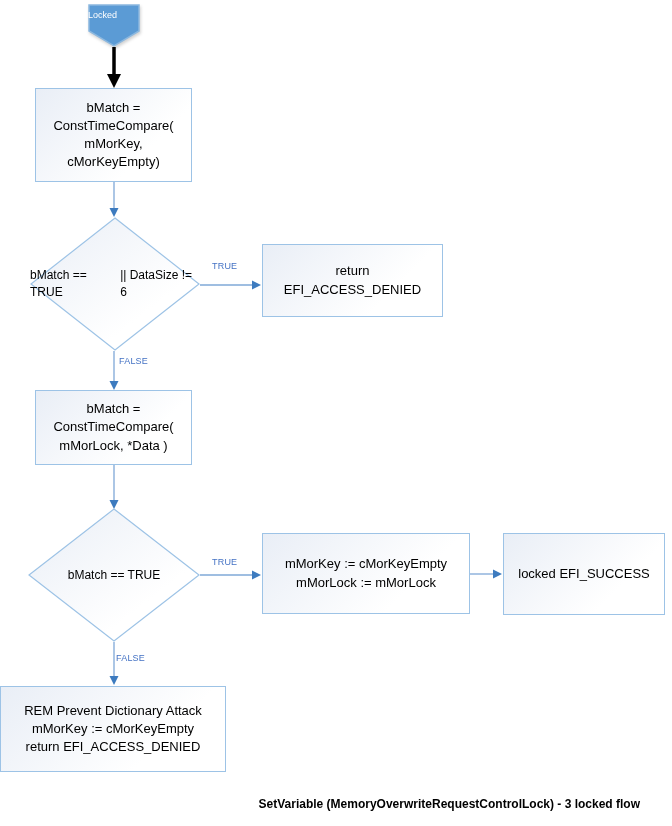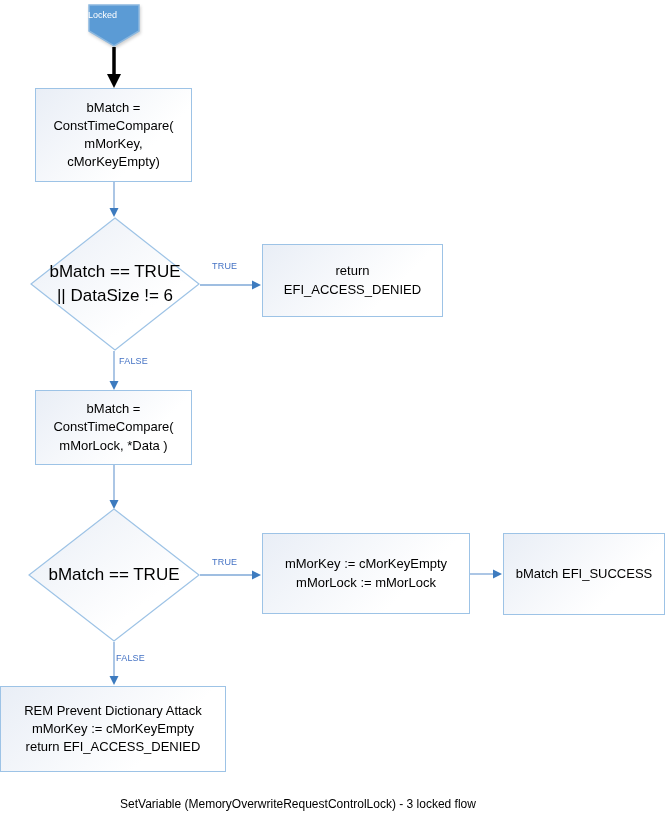--- a/index.html
+++ b/index.html
@@ -21,36 +21,36 @@
   .node{
     position:absolute;box-sizing:border-box;
     border:1px solid var(--node-border);
     background:linear-gradient(135deg,var(--node-fill-start) 0%,var(--node-fill-end) 70%);
     display:flex;flex-direction:column;justify-content:center;align-items:center;
     font-size:13px;line-height:1.4;text-align:center;
   }
   .diamond-wrap{position:absolute;}
   .diamond-wrap svg{display:block;}
   .diamond-text{
-    position:absolute;inset:0;display:flex;flex-direction:column;justify-content:center;align-items:center;
-    font-size:17px;line-height:1.4;text-align:right;
+    position:absolute;inset:0;display:flex;flex-direction:row;justify-content:center;align-items:center;
+    font-size:12px;line-height:1.4;text-align:left;
   }
   .edge-label{
     position:absolute;font-size:9px;color:var(--label-text);
     width:34px;letter-spacing:0.2px;
   }
   .start-wrap{position:absolute;left:88px;top:4px;width:52px;height:43px;filter:drop-shadow(1px 2px 1.5px rgba(0,0,0,0.18));}
   .start-text{
     position:absolute;left:0;top:6px;width:52px;text-align:left;
     color:#ffffff;font-size:9px;
   }
   #connectors{position:absolute;left:0;top:0;pointer-events:none;}
   .caption{
-    position:absolute;left:0;top:797px;width:596px;text-align:center;
-    font-size:12px;font-weight:normal;color:var(--text);
+    position:absolute;left:0;top:797px;width:596px;text-align:right;
+    font-size:12px;font-weight:bold;color:var(--text);padding-left:44px;
   }
 </style>
 </head>
 <body>
 
 <div id="canvas">
 
   <svg id="connectors" width="672" height="826" viewBox="0 0 672 826">
 
     <line x1="114" y1="47" x2="114" y2="75" stroke="#000000" stroke-width="3.5"></line>
@@ -133,21 +133,21 @@
       <div>bMatch == TRUE</div>
     </div>
   </div>
 
   <div class="node" style="left:262px;top:533px;width:208px;height:81px;">
     <div>mMorKey := cMorKeyEmpty</div>
     <div>mMorLock := mMorLock</div>
   </div>
 
   <div class="node" style="left:503px;top:533px;width:162px;height:82px;">
-    <div>bMatch EFI_SUCCESS</div>
+    <div>locked EFI_SUCCESS</div>
   </div>
 
   <div class="node" style="left:0;top:686px;width:226px;height:86px;">
     <div>REM Prevent Dictionary Attack</div>
     <div>mMorKey := cMorKeyEmpty</div>
     <div>return EFI_ACCESS_DENIED</div>
   </div>
 
   <span class="edge-label" style="left:212px;top:261px;">TRUE</span>
   <span class="edge-label" style="left:119px;top:356px;">FALSE</span>

